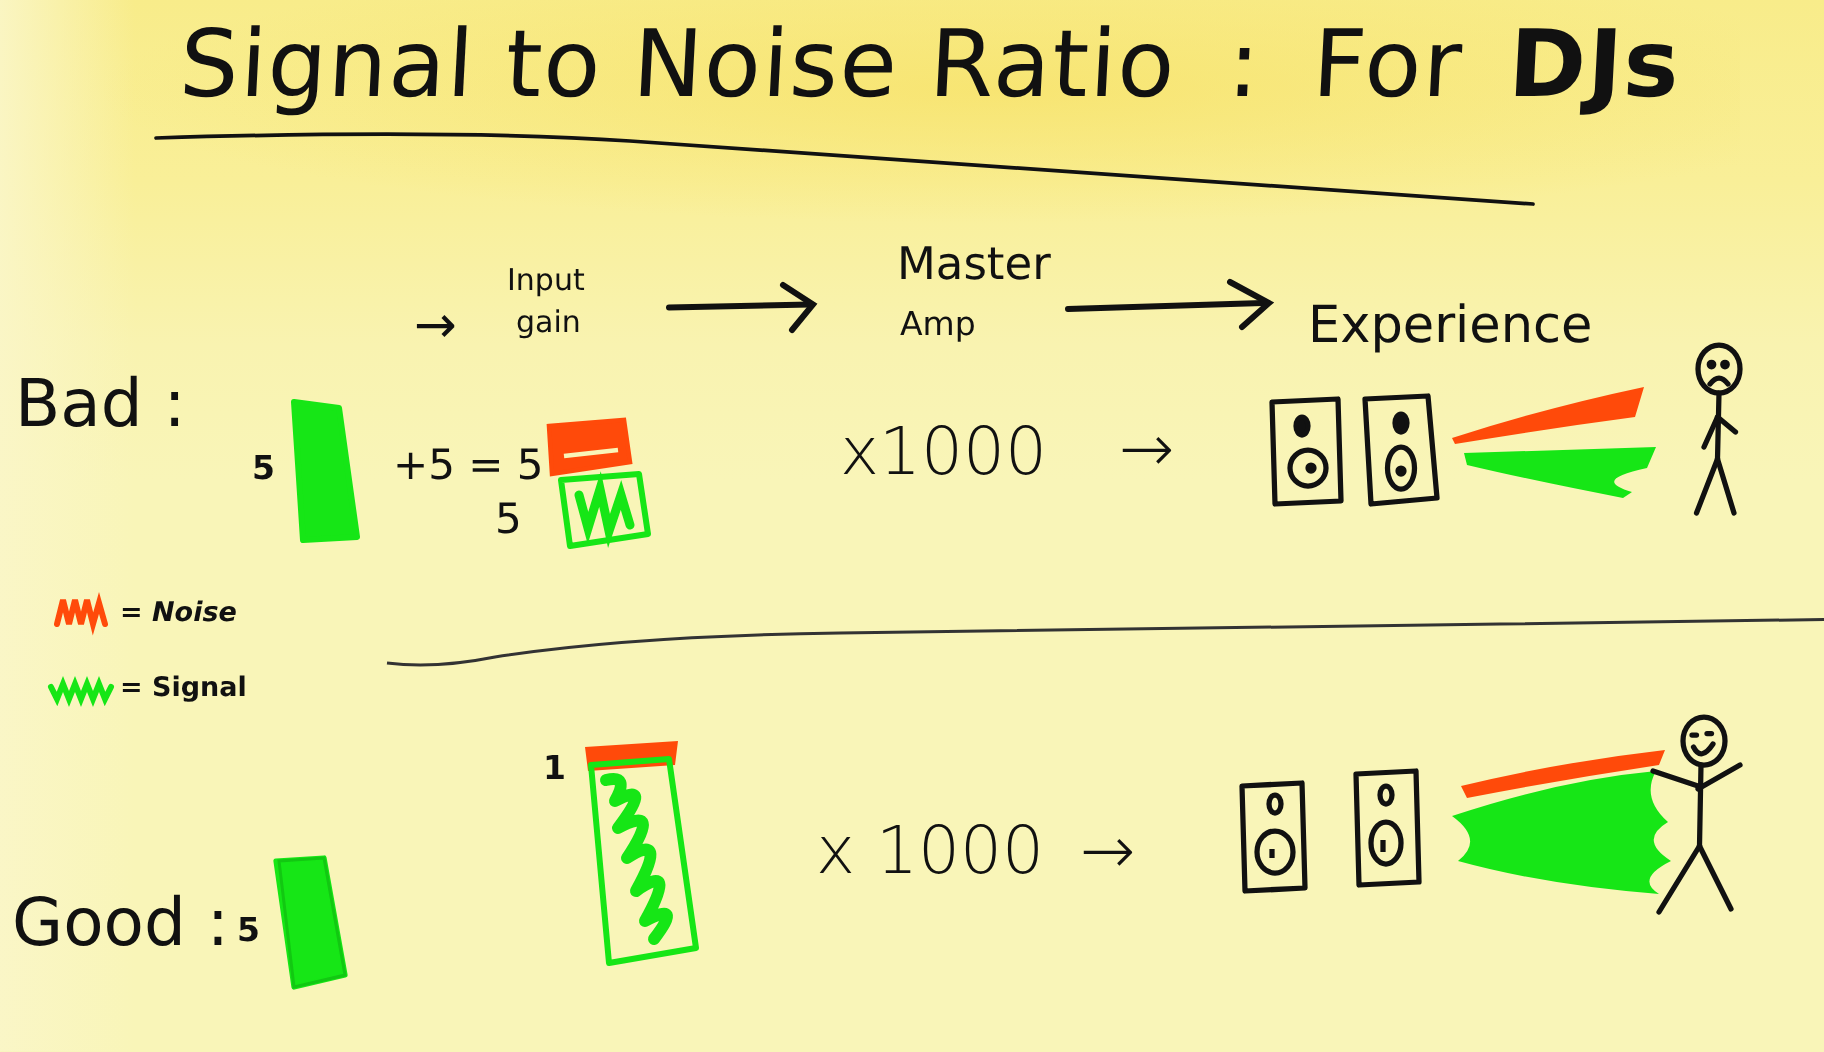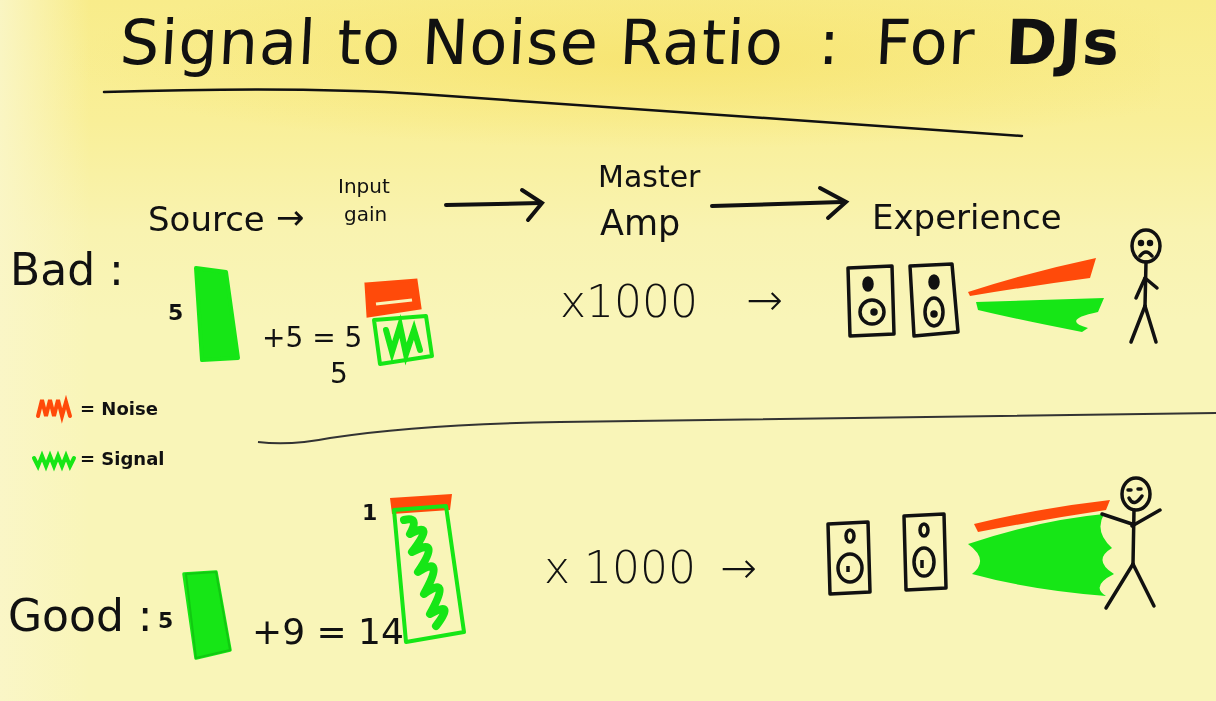--- a/index.html
+++ b/index.html
@@ -7,62 +7,60 @@
     .canvas { position: absolute; left: 0; top: 0; width: 1216px; height: 701px; }
     .bg-paper { position: absolute; inset: 0; background: linear-gradient(180deg, #f8ec8a 0px, #f9ef98 120px, #f9f3b0 230px, #f9f5b8 320px, #f9f5b8 701px); }
     .bg-wash { position: absolute; left: 60px; top: 0; width: 1100px; height: 150px; background: radial-gradient(ellipse at 55% 40%, rgba(247,226,104,0.75), rgba(247,226,104,0) 70%); }
     .bg-left { position: absolute; left: 0; top: 0; width: 90px; height: 701px; background: linear-gradient(90deg, rgba(250,246,200,0.9), rgba(250,246,200,0)); }
     .hw { position: absolute; color: #111; white-space: nowrap; font-family: "DejaVu Sans", sans-serif; line-height: 1; }
     .title { left: 120px; top: 12px; font-size: 62px; letter-spacing: 1px; font-weight: 400; transform: skewX(-3deg); }
     .title b { font-weight: 700; }
     .stage { font-size: 34px; margin-top: 16px; }
     .stage-sm { font-size: 20px; }
     .row-label { font-size: 44px; }
-    .num { font-size: 36px; margin-top: 28px; }
+    .num { font-size: 36px; }
     .num-sm { font-size: 22px; font-weight: 700; }
     .mult { font-size: 44px; font-weight: 300; }
     .legend-text { font-size: 18px; font-weight: 700; }
     svg { position: absolute; left: 0; top: 0; overflow: visible; }
   </style>
 </head>
 <body>
 
 <div class="canvas">
   <div class="bg-paper"></div>
   <div class="bg-wash"></div>
   <div class="bg-left"></div>
 
   <div class="hw title">
     <span>Signal to Noise Ratio</span>
     <span style="margin:0 14px;">:</span>
     <span>For</span>
     <b style="margin-left:10px;">DJs</b>
   </div>
 
-  <div class="hw stage" style="left:148px; top:186px;">Source</div>
   <div class="hw stage" style="left:276px; top:184px;">→</div>
   <div class="hw stage-sm" style="left:338px; top:176px;">Input</div>
   <div class="hw stage-sm" style="left:344px; top:204px;">gain</div>
   <div class="hw stage" style="left:598px; top:146px; font-size:30px;">Master</div>
-  <div class="hw stage" style="left:600px; top:190px; font-size:35px;">Amp</div>
+  <div class="hw stage" style="left:600px; top:190px; font-size:22px;">Amp</div>
   <div class="hw row-label" style="left:10px; top:248px;">Bad :</div>
 
   <div class="hw stage" style="left:872px; top:184px;">Experience</div>
   <div class="hw num-sm" style="left:168px; top:302px;">5</div>
   <div class="hw num" style="left:262px; top:296px; font-size:28px;">+5 = 5</div>
   <div class="hw num" style="left:330px; top:332px; font-size:28px;">5</div>
   <div class="hw mult" style="left:560px; top:280px;text-align:right;">x1000</div>
   <div class="hw mult" style="left:746px; top:278px;">→</div>
 
-  <div class="hw legend-text" style="left:80px; top:400px;">= Noise</div>
+  <div class="hw legend-text" style="left:80px; top:400px;font-style:italic;">= Noise</div>
   <div class="hw legend-text" style="left:80px; top:450px;">= Signal</div>
 
   <div class="hw row-label" style="left:8px; top:594px;">Good :</div>
   <div class="hw num-sm" style="left:158px; top:610px;">5</div>
-  <div class="hw num" style="left:252px; top:586px;">+9 = 14</div>
   <div class="hw num-sm" style="left:362px; top:502px;">1</div>
   <div class="hw mult" style="left:544px; top:546px;">x 1000</div>
   <div class="hw mult" style="left:720px; top:546px;">→</div>
 
   <svg width="1216" height="701" viewBox="0 0 1216 701">
 
     <path d="M104 92 Q300 86 420 94 T1022 136" fill="none" stroke="#111" stroke-width="2.5" stroke-linecap="round"></path>
 
     <g stroke="#111" stroke-width="4" fill="none" stroke-linecap="round">
       <path d="M446 205 L540 203"></path>

